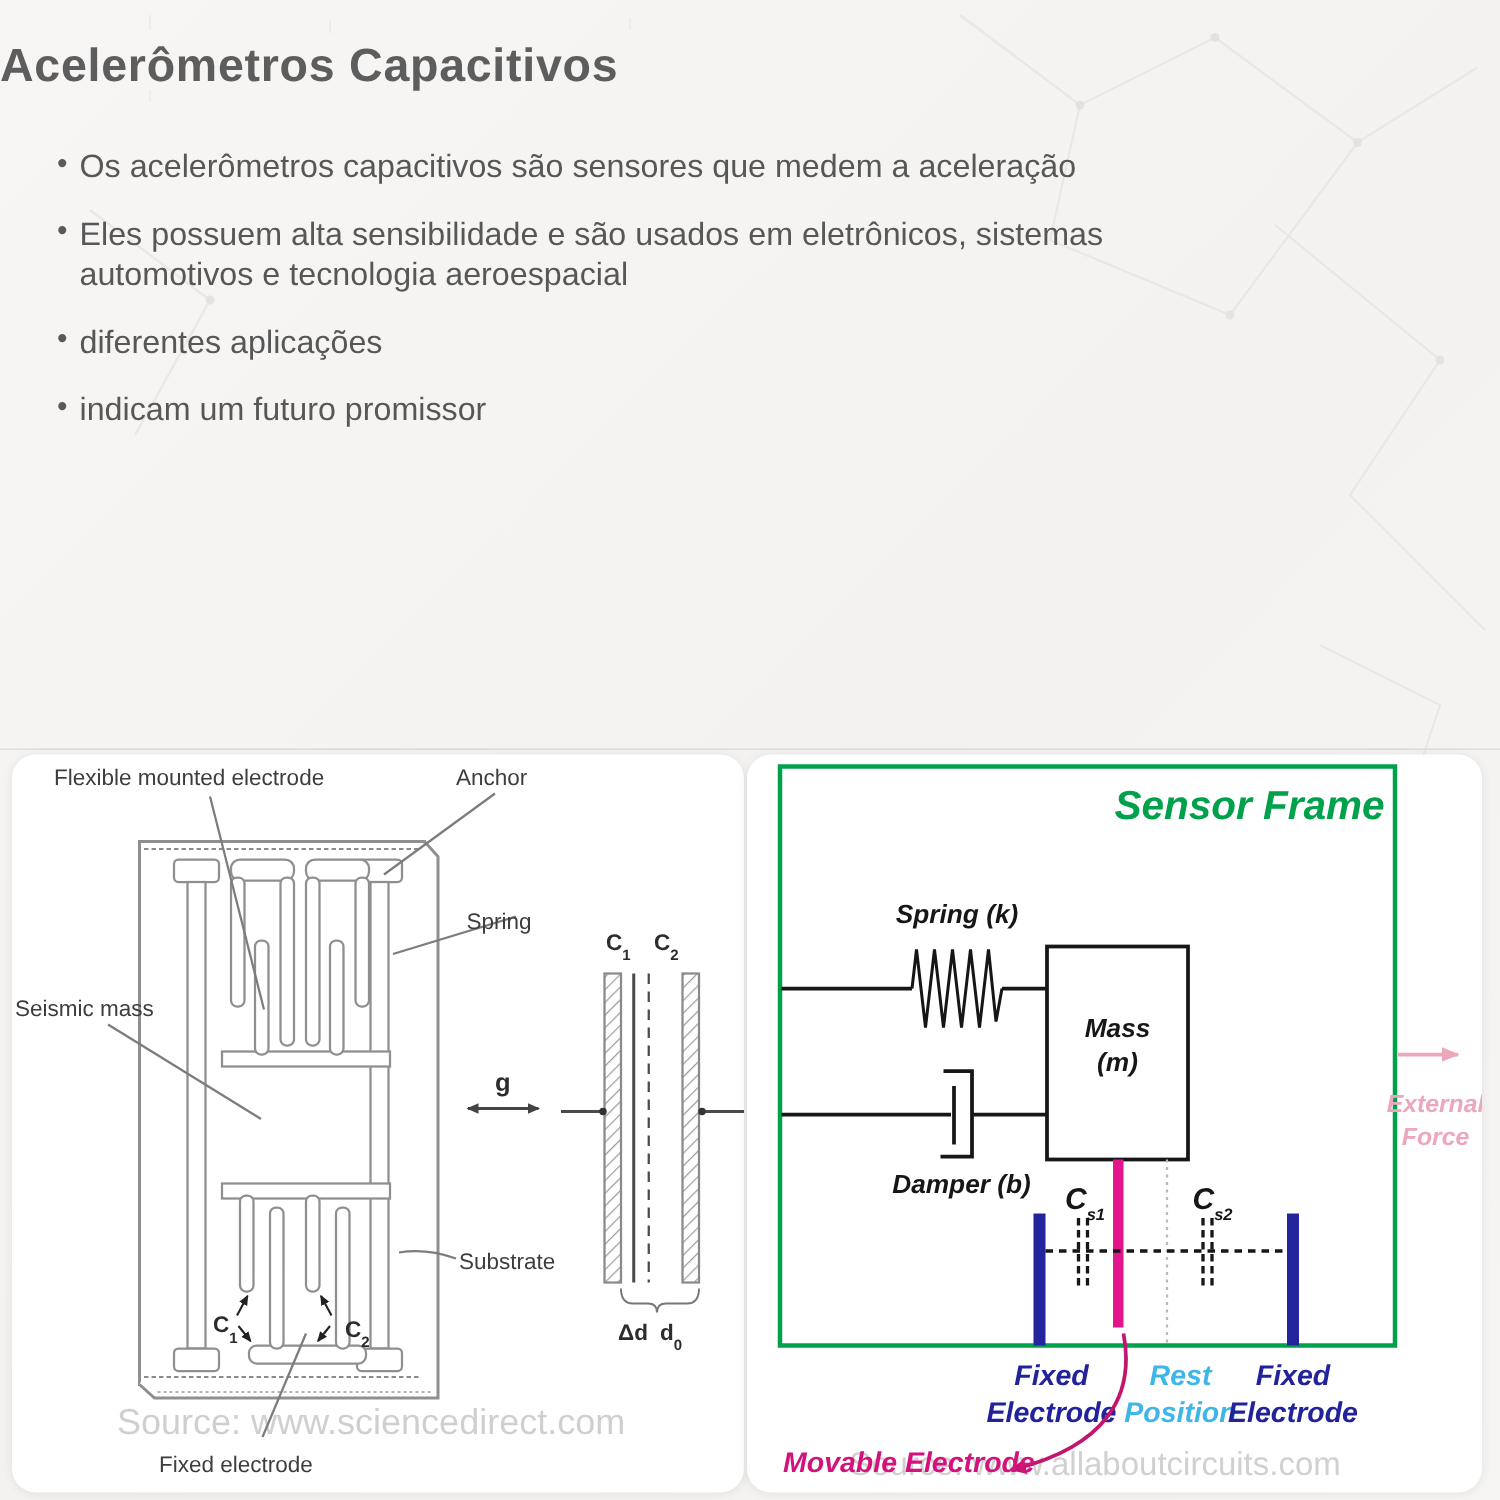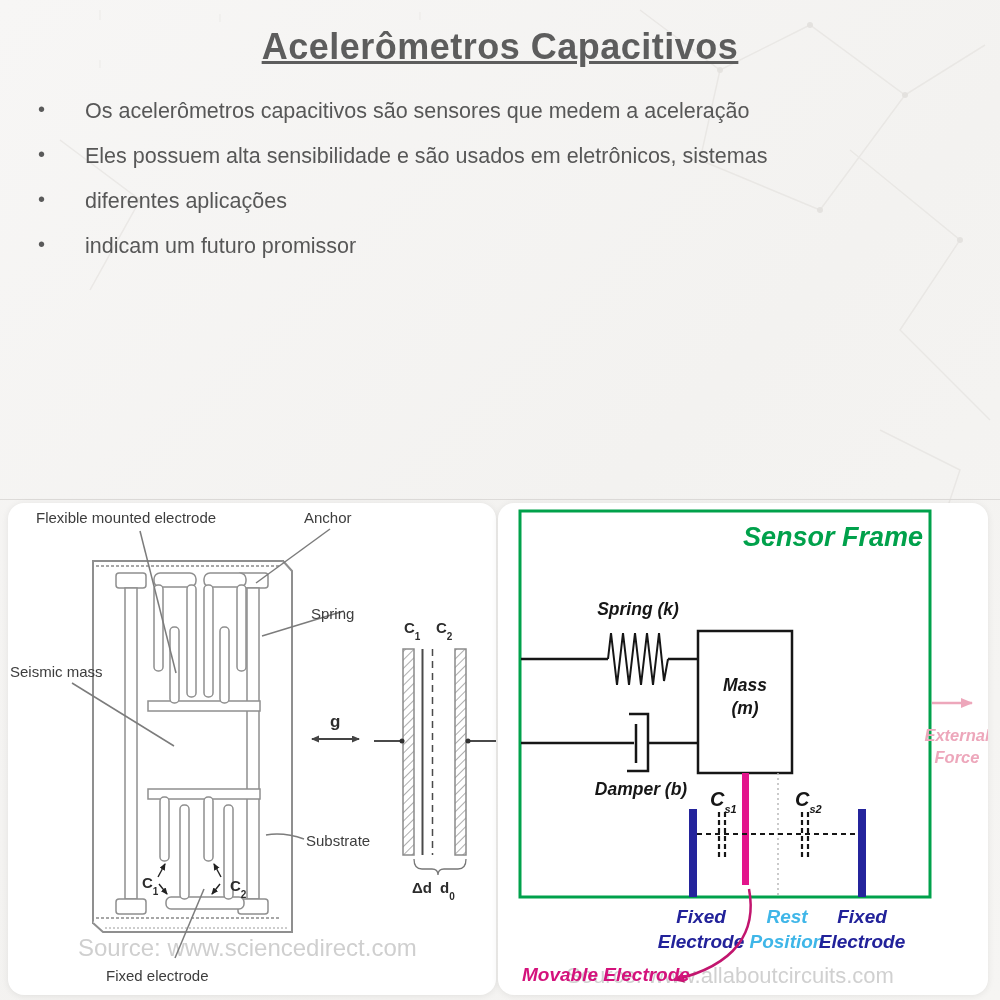--- a/index.html
+++ b/index.html
@@ -3,27 +3,27 @@
 <meta charset="utf-8">
 <style>
   html,body{margin:0;padding:0;}
   .slide{
     position:relative;width:1000px;height:1000px;overflow:hidden;
     background:linear-gradient(135deg,#f7f6f5 0%,#f3f2f0 55%,#f6f5f3 100%);
     font-family:"Liberation Sans",sans-serif;color:#585858;
   }
   .texture{position:absolute;top:0;left:0;z-index:0;}
   .title{
-    position:absolute;top:26px;left:0;width:100%;text-align:center;
-    font-size:36px;font-weight:bold;letter-spacing:.5px;color:#5d5d5d;z-index:2;text-decoration:underline;
+    position:absolute;top:26px;left:0;width:100%;
+    font-size:31px;font-weight:bold;letter-spacing:.5px;color:#5d5d5d;z-index:2;
   }
   .bullets{position:absolute;top:98px;left:38px;width:910px;z-index:2;}
   .bullet{position:relative;padding-left:15px;margin-bottom:18px;}
   .bullet .dot{position:absolute;left:0;top:0;font-size:20px;color:#5a5a5a;}
-  .bullet .line{font-size:21.5px;line-height:27px;color:#575757;margin-left:32px;}
+  .bullet .line{font-size:21.5px;line-height:27px;color:#575757;}
   .divider{position:absolute;top:499px;left:0;width:1000px;height:1px;background:#dddbd9;z-index:1;}
   .panel{
     position:absolute;top:503px;height:492px;background:#ffffff;
     border-radius:16px;box-shadow:0 1px 7px rgba(0,0,0,.08);z-index:2;
   }
   .left-panel{left:8px;width:488px;}
   .right-panel{left:498px;width:490px;}
   .panel svg{display:block;}
   svg text{font-family:"Liberation Sans",sans-serif;}
   .dlabel{font-size:15px;fill:#3d3d3d;}
@@ -64,20 +64,21 @@
   <div class="title">Acelerômetros Capacitivos</div>
 
   <div class="bullets">
     <div class="bullet">
       <span class="dot">•</span>
       <div class="line">Os acelerômetros capacitivos são sensores que medem a aceleração</div>
     </div>
     <div class="bullet">
       <span class="dot">•</span>
       <div class="line">Eles possuem alta sensibilidade e são usados em eletrônicos, sistemas</div>
+      <div class="line">automotivos e tecnologia aeroespacial</div>
     </div>
     <div class="bullet">
       <span class="dot">•</span>
       <div class="line">diferentes aplicações</div>
     </div>
     <div class="bullet">
       <span class="dot">•</span>
       <div class="line">indicam um futuro promissor</div>
     </div>
   </div>

